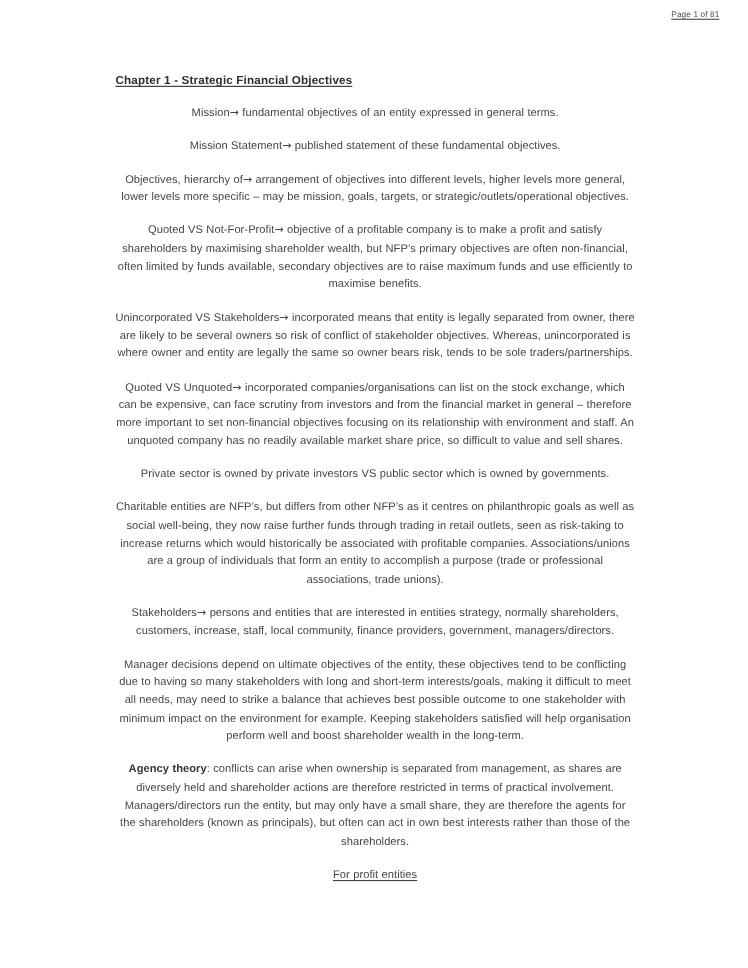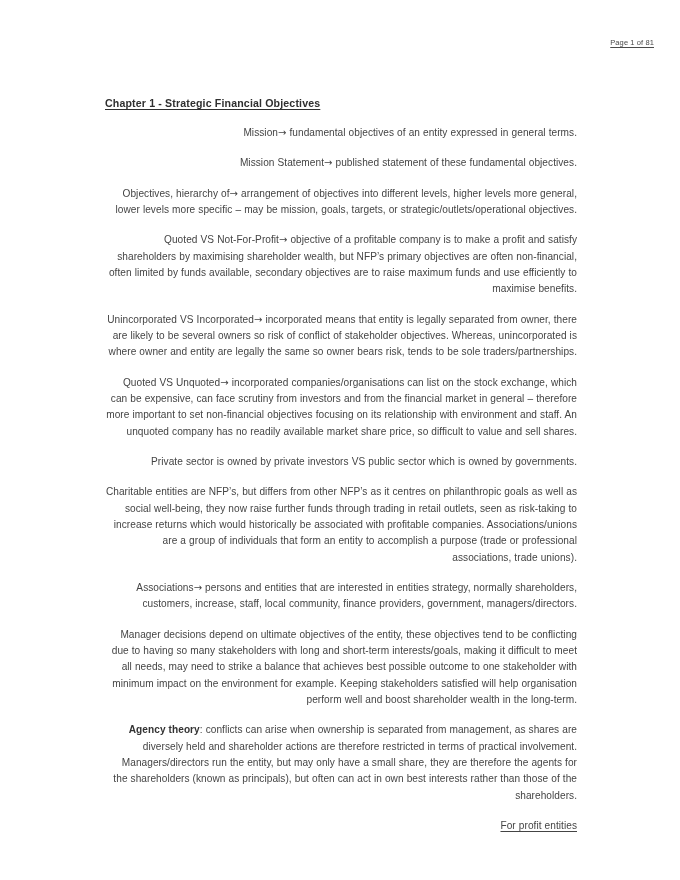--- a/index.html
+++ b/index.html
@@ -16,21 +16,20 @@
     color: #3a3a3a;
     -webkit-font-smoothing: antialiased;
   }
 
   .page {
     position: relative;
     width: 680px;
     height: 788px;
     background: #ffffff;
     box-sizing: border-box;
-    margin-top: 30px;
   }
 
   
   .page-header {
     position: absolute;
     top: 8px;
     right: 26px;
     font-size: 7.5px;
     letter-spacing: 0.1px;
     color: #4a4a4a;
@@ -58,21 +57,21 @@
     margin: 0 0 14px 0;
     line-height: 1.4;
   }
 
   p.para {
     margin: 0 0 14px 0;
     font-size: 10.1px;
     line-height: 1.62;
     color: #444444;
     letter-spacing: 0.05px;
-    text-align: right;
+    text-align: center;
     word-spacing: 0.2px;
   }
 
   .bold {
     font-weight: bold;
     color: #333333;
   }
 
   .underline-heading {
     font-size: 10.1px;
@@ -111,37 +110,37 @@
     <p class="para">
       <span>Objectives, hierarchy of</span><span class="arrow">→</span><span> arrangement of objectives into different levels, higher levels more general, lower levels more specific – may be mission, goals, targets, or strategic/outlets/operational objectives.</span>
     </p>
 
 
     <p class="para">
       <span>Quoted VS Not-For-Profit</span><span class="arrow">→</span><span> objective of a profitable company is to make a profit and satisfy shareholders by maximising shareholder wealth, but NFP’s primary objectives are often non-financial, often limited by funds available, secondary objectives are to raise maximum funds and use efficiently to maximise benefits.</span>
     </p>
 
     <p class="para">
-      <span>Unincorporated VS Incorporated</span><span class="arrow">→</span><span> incorporated means that entity is legally separated from owner, there are likely to be several owners so risk of conflict of stakeholder objectives. Whereas, unincorporated is where owner and entity are legally the same so owner bears risk, tends to be sole traders/partnerships.</span>
+      <span>Unincorporated VS Stakeholders</span><span class="arrow">→</span><span> incorporated means that entity is legally separated from owner, there are likely to be several owners so risk of conflict of stakeholder objectives. Whereas, unincorporated is where owner and entity are legally the same so owner bears risk, tends to be sole traders/partnerships.</span>
     </p>
 
     <p class="para">
       <span>Quoted VS Unquoted</span><span class="arrow">→</span><span> incorporated companies/organisations can list on the stock exchange, which can be expensive, can face scrutiny from investors and from the financial market in general – therefore more important to set non-financial objectives focusing on its relationship with environment and staff. An unquoted company has no readily available market share price, so difficult to value and sell shares.</span>
     </p>
 
     <p class="para">
       <span>Private sector is owned by private investors VS public sector which is owned by governments.</span>
     </p>
 
     <p class="para">
       <span>Charitable entities are NFP’s, but differs from other NFP’s as it centres on philanthropic goals as well as social well-being, they now raise further funds through trading in retail outlets, seen as risk-taking to increase returns which would historically be associated with profitable companies. Associations/unions are a group of individuals that form an entity to accomplish a purpose (trade or professional associations, trade unions).</span>
     </p>
 
     <p class="para">
-      <span>Associations</span><span class="arrow">→</span><span> persons and entities that are interested in entities strategy, normally shareholders, customers, increase, staff, local community, finance providers, government, managers/directors.</span>
+      <span>Stakeholders</span><span class="arrow">→</span><span> persons and entities that are interested in entities strategy, normally shareholders, customers, increase, staff, local community, finance providers, government, managers/directors.</span>
     </p>
 
     <p class="para">
       <span>Manager decisions depend on ultimate objectives of the entity, these objectives tend to be conflicting due to having so many stakeholders with long and short-term interests/goals, making it difficult to meet all needs, may need to strike a balance that achieves best possible outcome to one stakeholder with minimum impact on the environment for example. Keeping stakeholders satisfied will help organisation perform well and boost shareholder wealth in the long-term.</span>
     </p>
 
     <p class="para">
       <span class="bold">Agency theory</span><span>: conflicts can arise when ownership is separated from management, as shares are diversely held and shareholder actions are therefore restricted in terms of practical involvement. Managers/directors run the entity, but may only have a small share, they are therefore the agents for the shareholders (known as principals), but often can act in own best interests rather than those of the shareholders.</span>
     </p>
 

